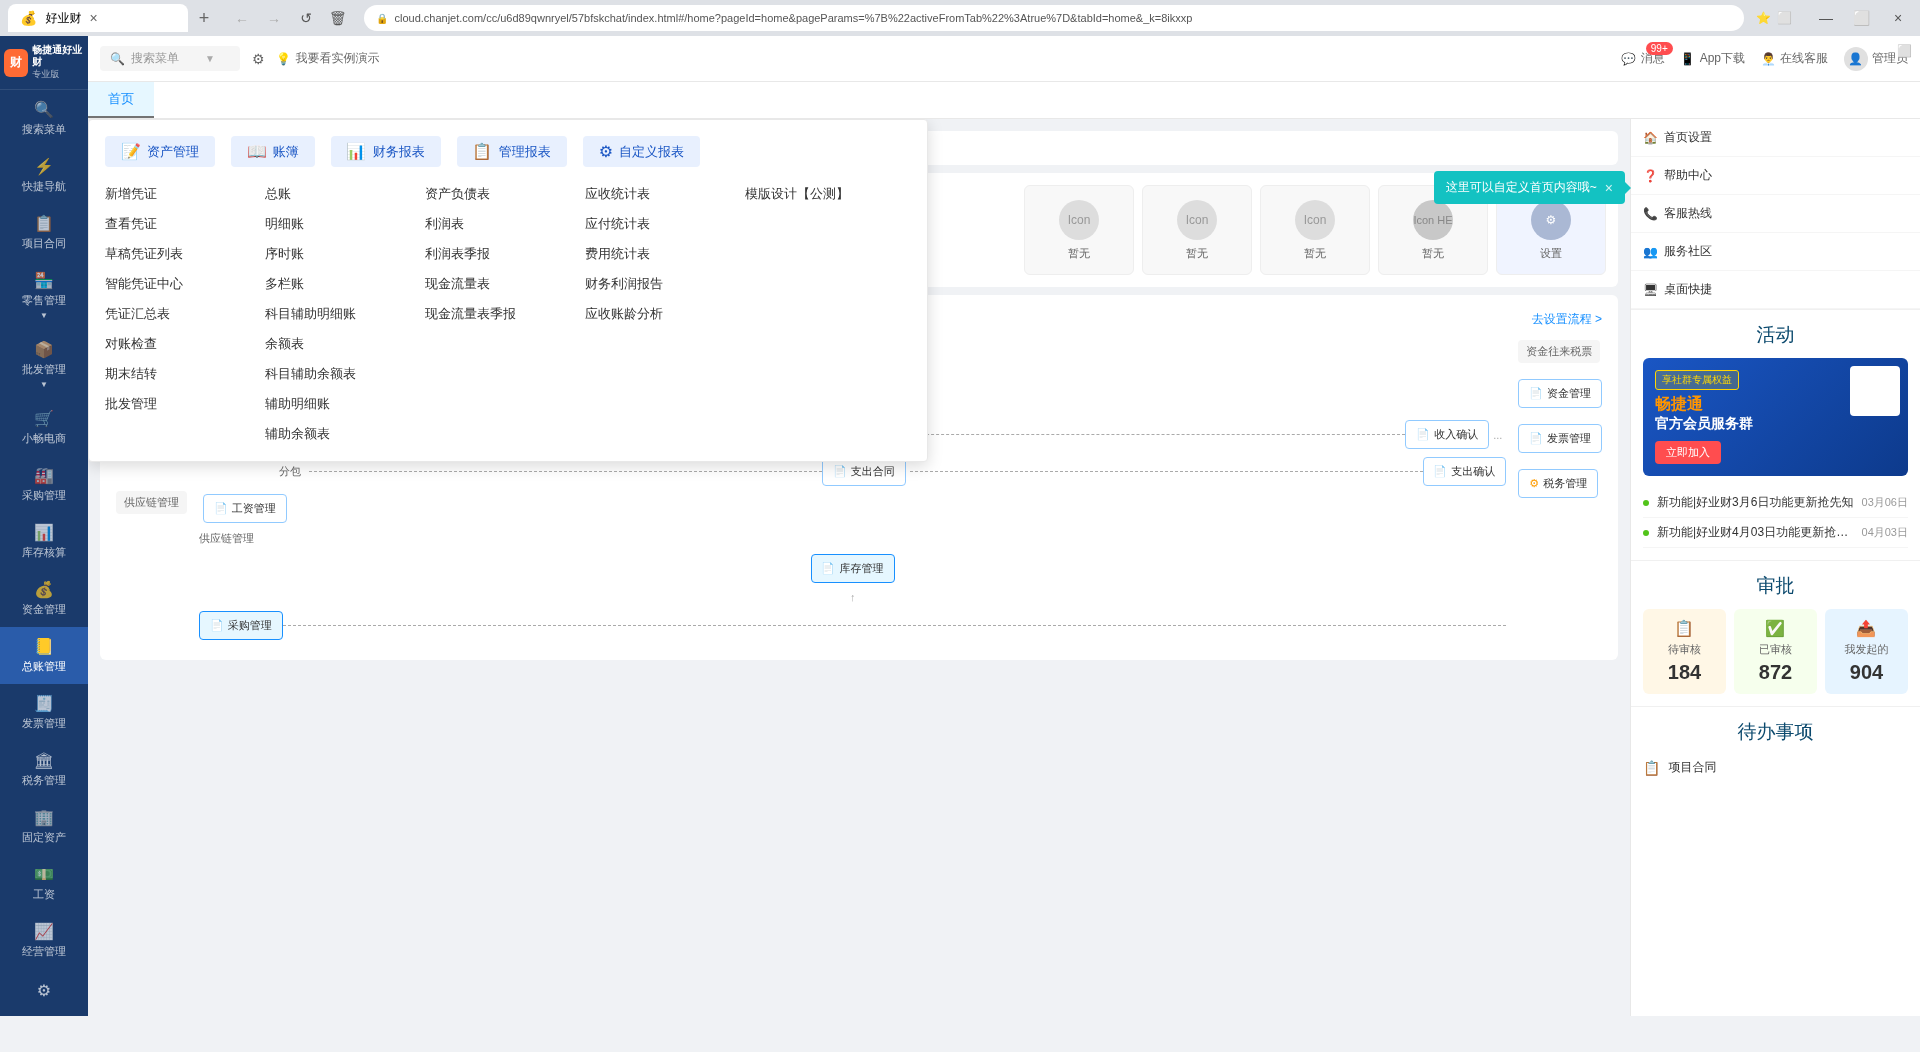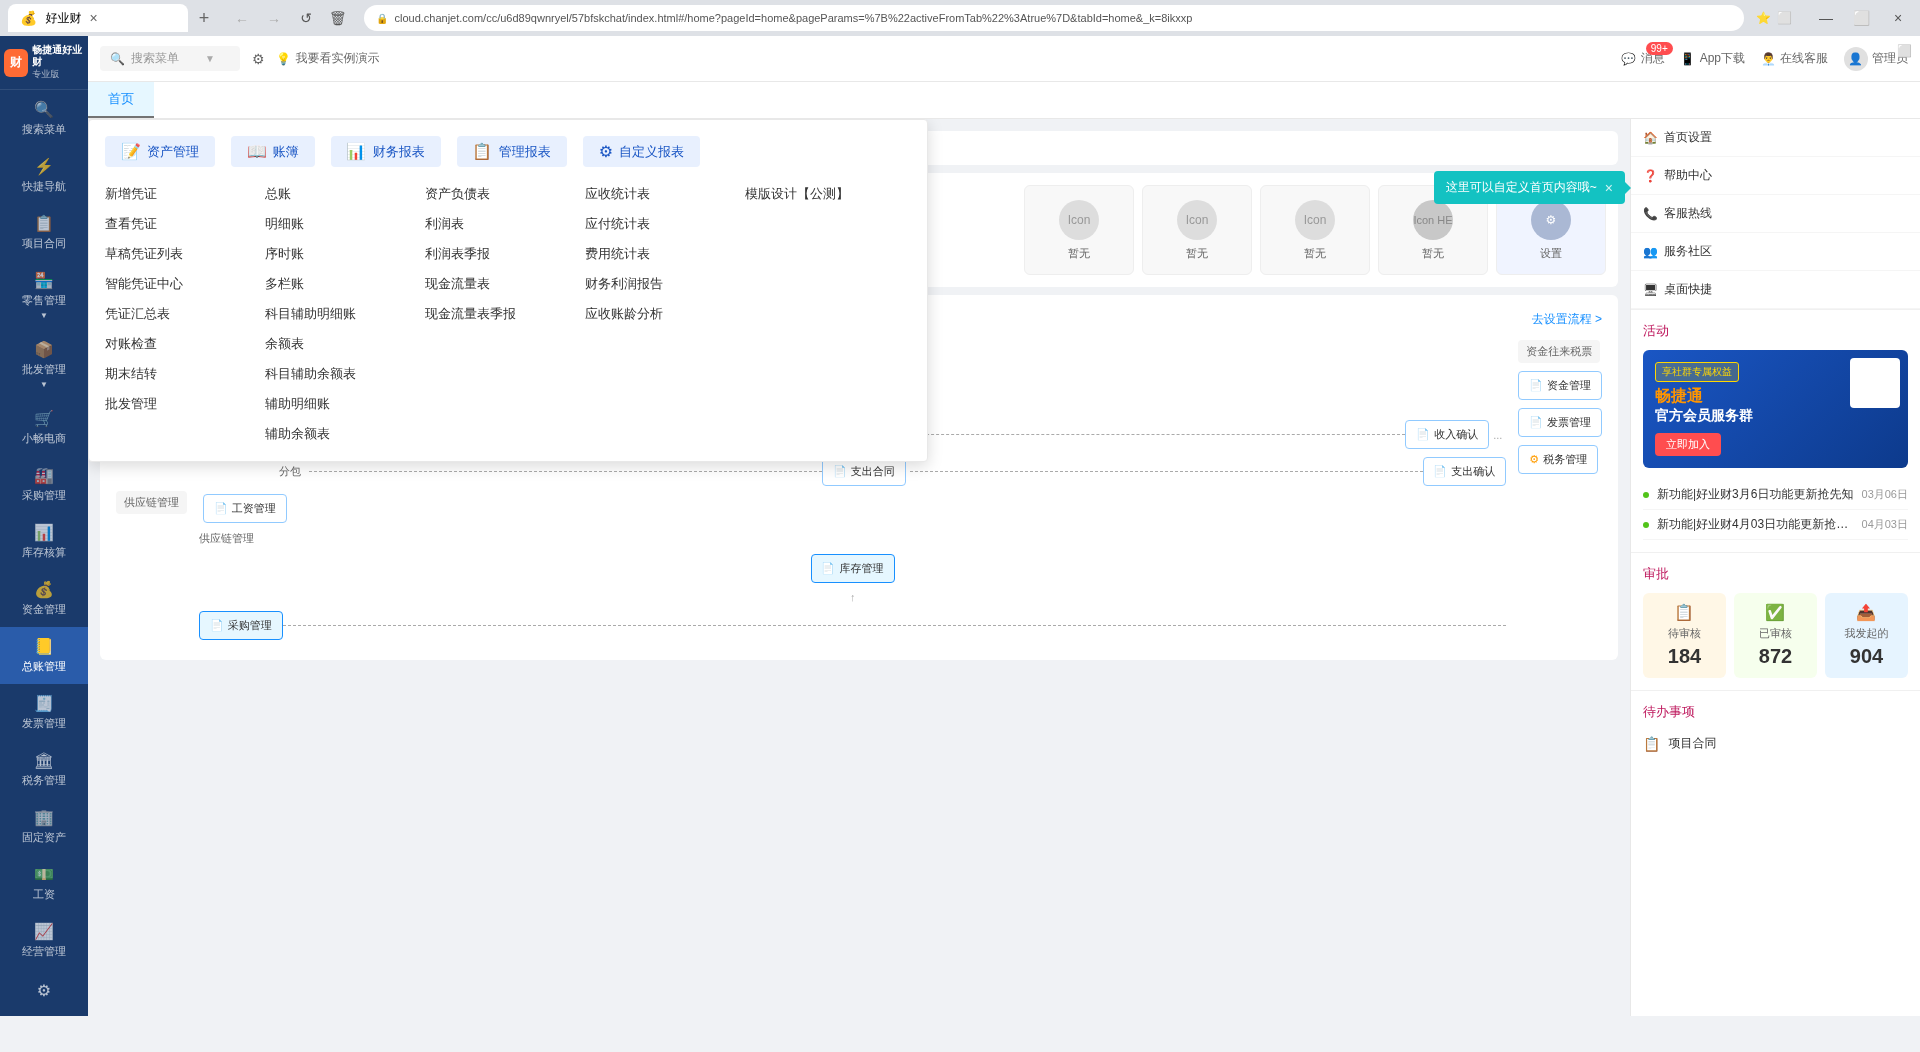--- a/index.html
+++ b/index.html
@@ -74,21 +74,21 @@
     .icon-box.settings .icon-placeholder { background: #aab8d4; }
     .flow-node { background: white; border: 1px solid #91caff; border-radius: 4px; padding: 6px 10px; display: flex; align-items: center; gap: 4px; font-size: 11px; color: #333; white-space: nowrap; cursor: pointer; }
     
     
     .right-panel { width: 290px; background: white; border-left: 1px solid #e8e8e8; overflow-y: auto; flex-shrink: 0; }
     .right-actions { display: flex; flex-direction: column; gap: 0; border-bottom: 1px solid #f0f0f0; }
     .right-action-btn { padding: 10px 12px; font-size: 12px; color: #333; cursor: pointer; border-bottom: 1px solid #f5f5f5; display: flex; align-items: center; gap: 6px; }
     
     
     .activity-section { padding: 12px; }
-    .section-title { font-size: 13px; font-weight: 500; color: #be185d; margin-bottom: 10px; }
+    .section-title { font-size: 19px; font-weight: 500; color: #0c4a6e; margin-bottom: 10px; text-align: center; }
     .activity-banner { background: linear-gradient(135deg, #1a56c4, #0d3a8c); border-radius: 6px; padding: 12px; margin-bottom: 12px; color: white; position: relative; overflow: hidden; }
     .banner-qr { position: absolute; right: 8px; top: 8px; width: 50px; height: 50px; background: white; border-radius: 4px; }
     
     .news-item { display: flex; align-items: center; gap: 8px; padding: 6px 0; border-bottom: 1px solid #f5f5f5; cursor: pointer; }
     .news-dot { width: 6px; height: 6px; border-radius: 50%; background: #52c41a; flex-shrink: 0; }
     .news-text { flex: 1; font-size: 12px; color: #333; overflow: hidden; text-overflow: ellipsis; white-space: nowrap; }
     .news-date { font-size: 11px; color: #999; white-space: nowrap; }
     
     
     .approval-section { padding: 12px; border-top: 1px solid #f0f0f0; }
@@ -418,21 +418,21 @@
 
               <div style="display:flex;align-items:center;margin-bottom:4px;">
                 <div class="flow-node" style="border-color:#1890ff;background:#e6f7ff;">
                   <span style="color:#1890ff;">📄</span>
                   <span>采购管理</span>
                 </div>
                 <div style="flex:1;border-top:1px dashed #aaa;height:1px;"></div>
               </div>
             </div>
 
-            <div style="display:flex;flex-direction:column;gap:8px;align-items:flex-start;">
+            <div style="display:flex;flex-direction:column;gap:16px;align-items:flex-start;">
               <div style="font-size:11px;color:#666;background:#f5f5f5;padding:4px 8px;border-radius:4px;">资金往来税票</div>
               <div class="flow-node">
                 <span style="color:#1890ff;">📄</span>
                 <span>资金管理</span>
               </div>
               <div class="flow-node">
                 <span style="color:#1890ff;">📄</span>
                 <span>发票管理</span>
               </div>
               <div class="flow-node">

